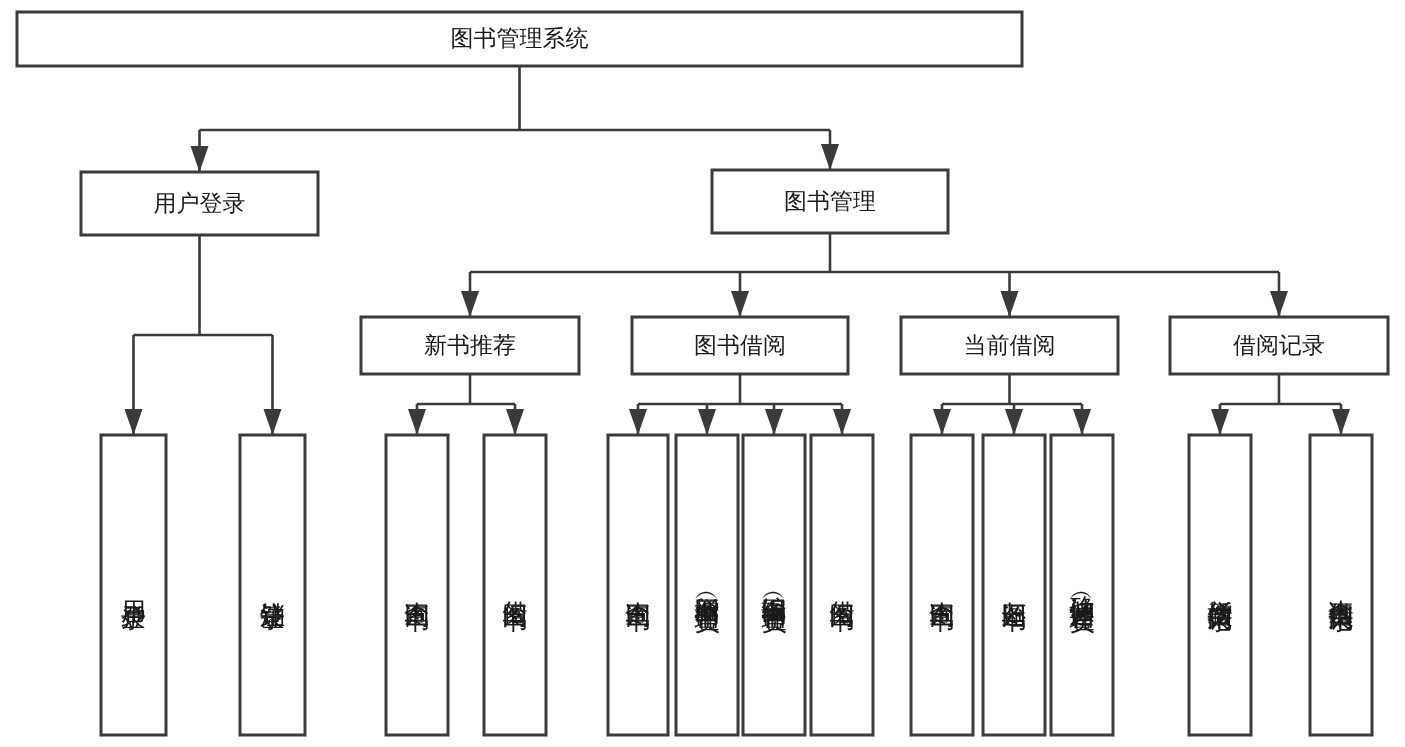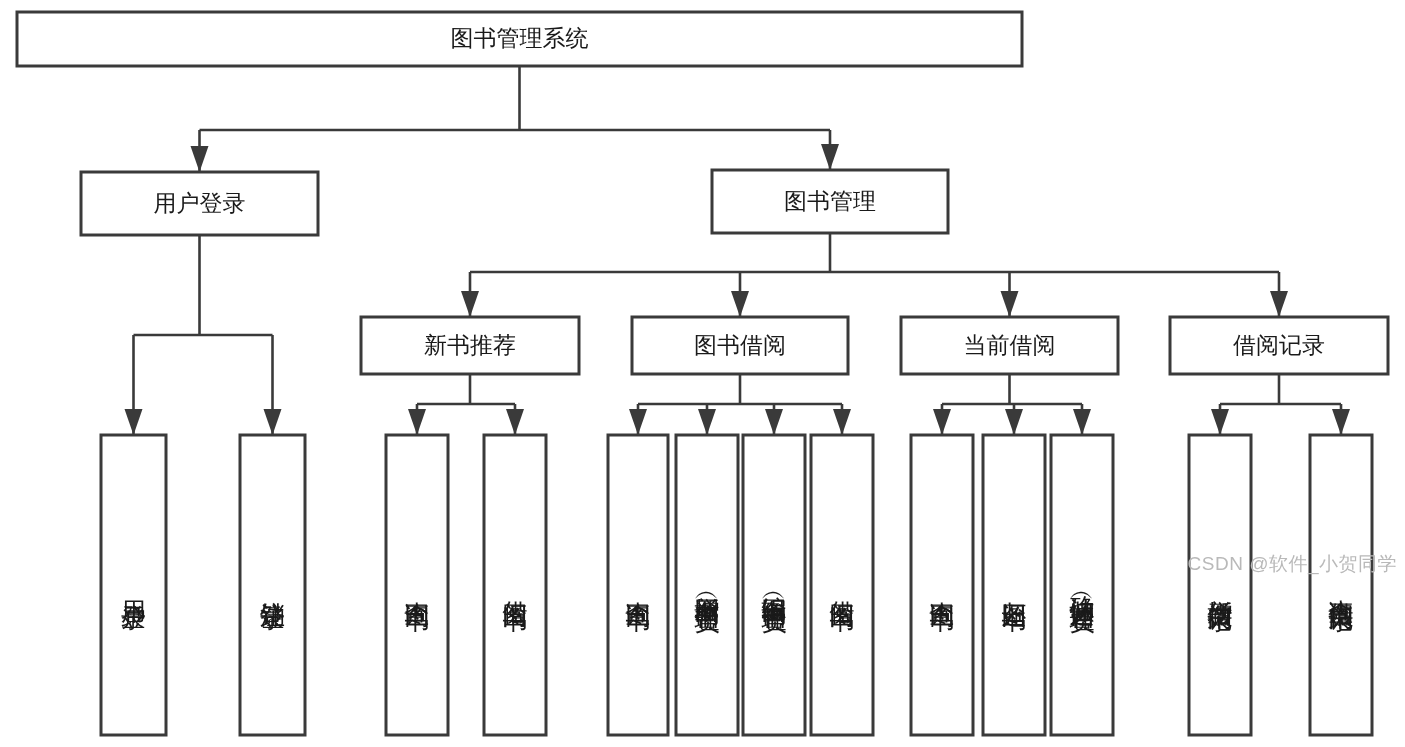--- a/index.html
+++ b/index.html
@@ -203,14 +203,13 @@
       <div class="leaf-label-wrap" style="left: 1051px; top: 435px; width: 62px; height: 300px;">
         <span class="leaf-label">确认归还（管理员）</span>
       </div>
       <div class="leaf-label-wrap" style="left: 1189px; top: 435px; width: 62px; height: 300px;">
         <span class="leaf-label">新增借阅记录</span>
       </div>
       <div class="leaf-label-wrap" style="left: 1310px; top: 435px; width: 62px; height: 300px;">
         <span class="leaf-label">查询借阅记录</span>
       </div>
     </div>
-  <div class="watermark">CSDN @软件_小贺同学</div>
 </div>
 
 </body></html>

